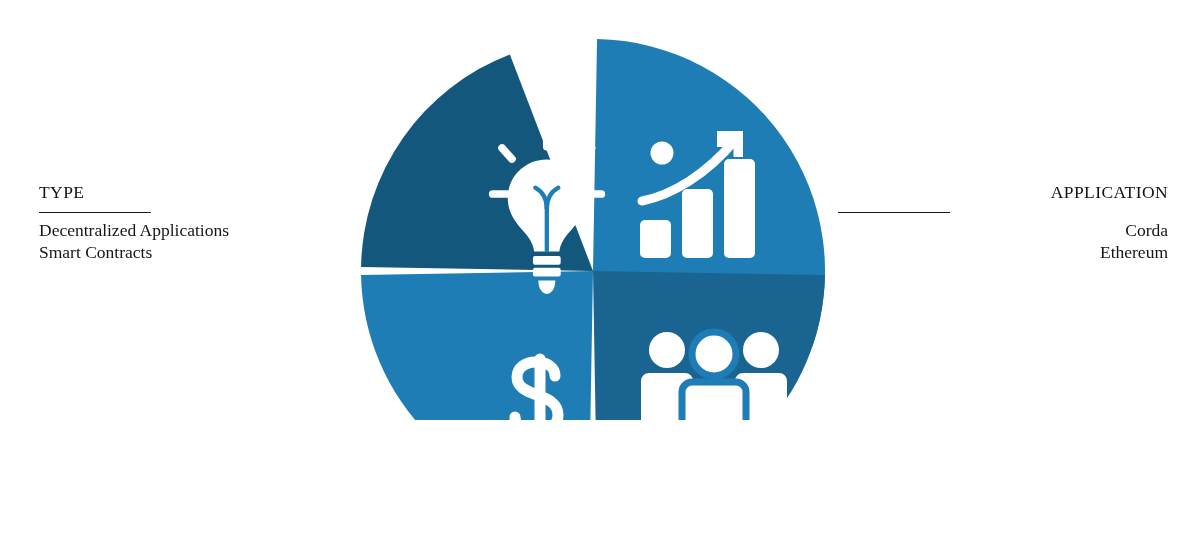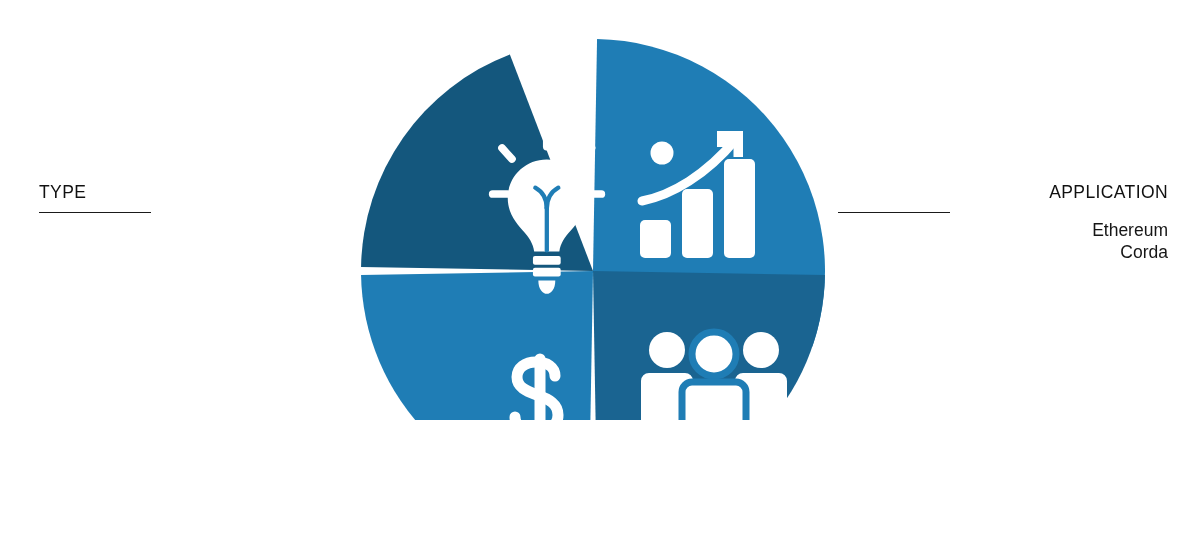--- a/index.html
+++ b/index.html
@@ -5,21 +5,21 @@
   html, body {
     margin: 0;
     padding: 0;
     background: #ffffff;
   }
   #canvas {
     position: relative;
     width: 1200px;
     height: 420px;
     background: #ffffff;
-    font-family: Liberation Sans, sans-serif;
+    font-family: Liberation Serif, serif;
     overflow: hidden;
   }
 
   
   .label-block {
     position: absolute;
     color: #161616;
   }
   .label-block.left  { left: 39px;  top: 182px; width: 330px; text-align: left; }
   .label-block.right { left: 838px; top: 182px; width: 330px; text-align: right; }
@@ -60,28 +60,32 @@
   #pie-svg { display: block; width: 470px; height: 470px; }
 </style>
 </head>
 <body>
 
 <div id="canvas">
 
   <div class="label-block left">
     <div class="label-title">TYPE</div>
     <div class="label-rule"></div>
+    <ul class="label-list">
+      <li>Decentralized Applications</li>
+      <li>Smart Contracts</li>
+    </ul>
   </div>
 
   <div class="label-block right">
     <div class="label-title">APPLICATION</div>
     <div class="label-rule"></div>
     <ul class="label-list">
+      <li>Corda</li>
       <li>Ethereum</li>
-      <li>Corda</li>
     </ul>
   </div>
 
   <div id="pie-wrap">
     <svg id="pie-svg" viewBox="0 0 470 470" xmlns="http://www.w3.org/2000/svg">
 
       <g id="slice-layer">
           <path d="M 235 235 L 239.05 3.04 A 232 232 0 0 1 454.36 310.53 Z" fill="#1f7db5"></path>
           <path d="M 235 235 L 466.96 239.05 A 232 232 0 0 1 239.05 466.96 Z" fill="#1a6491"></path>
           <path d="M 235 235 L 230.95 466.96 A 232 232 0 0 1 3.04 239.05 Z" fill="#1f7db5"></path>

